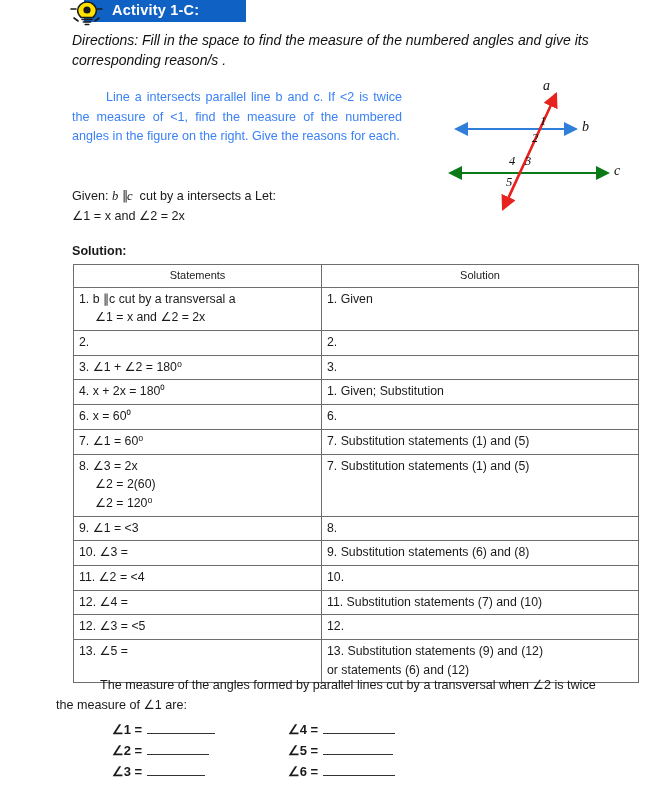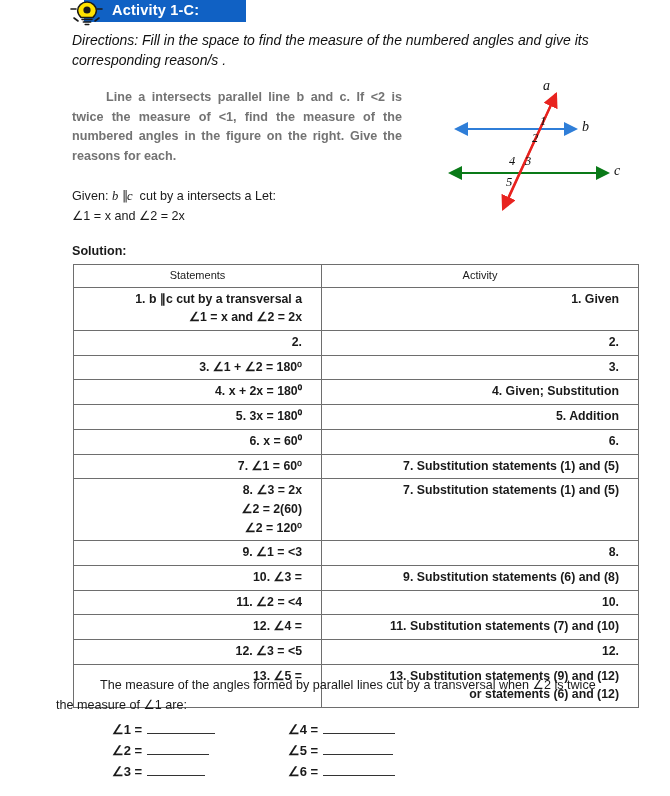--- a/index.html
+++ b/index.html
@@ -56,22 +56,21 @@
 
   
   .problem {
     position: absolute;
     left: 72px; top: 88px;
     width: 330px;
     font-size: 12.6px;
     line-height: 1.56;
     text-align: justify;
     text-indent: 34px;
-    color: #737373;
-    font-weight: bold;
+    color: #3b82f6;
   }
 
   
   .given {
     position: absolute;
     left: 72px; top: 186px;
     width: 360px;
     font-size: 12.6px;
     line-height: 1.6;
   }
@@ -114,22 +113,21 @@
     width: 547px;
     border-collapse: collapse;
     table-layout: fixed;
     font-size: 12.3px;
   }
   .proof-table td, .proof-table th {
     border: 1px solid #6e6e6e;
     vertical-align: top;
     padding: 2px 19px 3px 5px;
     line-height: 1.52;
-    font-weight: bold;
-    text-align: right;
+    font-weight: normal;
   }
   .proof-table th {
     text-align: center;
     font-weight: normal;
     font-size: 11px;
     padding: 2px 4px 3px;
   }
   .col-s { width: 239px; }
   .col-r { width: 308px; }
 
@@ -241,21 +239,21 @@
   </div>
   <div>∠1 = x  and ∠2 = 2x</div>
 </div>
 
 <div class="solution-label">Solution:</div>
 
 <table class="proof-table">
   <thead>
     <tr>
       <th class="col-s">Statements</th>
-      <th class="col-r">Activity</th>
+      <th class="col-r">Solution</th>
     </tr>
   </thead>
   <tbody>
     <tr>
       <td>
         <div>1. b ∥c   cut by a transversal a</div>
         <div style="padding-left:16px;">∠1 = x and ∠2 = 2x</div>
       </td>
       <td>
         <div>1. Given</div>
@@ -264,25 +262,21 @@
     <tr>
       <td>2.</td>
       <td>2.</td>
     </tr>
     <tr>
       <td>3. ∠1 + ∠2 = 180⁰</td>
       <td>3.</td>
     </tr>
     <tr>
       <td>4.    x + 2x = 180⁰</td>
-      <td>4. Given; Substitution</td>
-    </tr>
-    <tr>
-      <td>5. 3x = 180⁰</td>
-      <td>5. Addition</td>
+      <td>1. Given; Substitution</td>
     </tr>
     <tr>
       <td>6.    x = 60⁰</td>
       <td>6.</td>
     </tr>
     <tr>
       <td>7.    ∠1 = 60⁰</td>
       <td>7. Substitution statements (1) and (5)</td>
     </tr>
     <tr>

